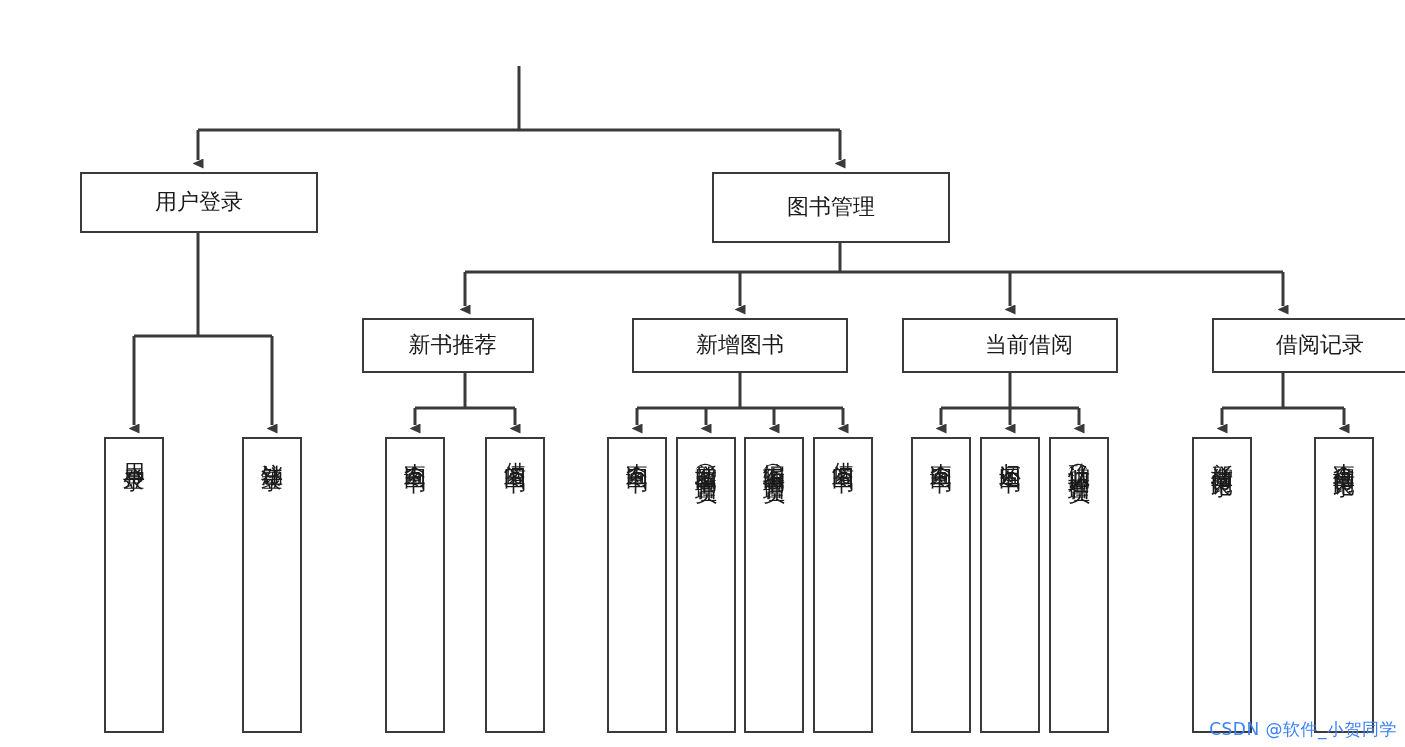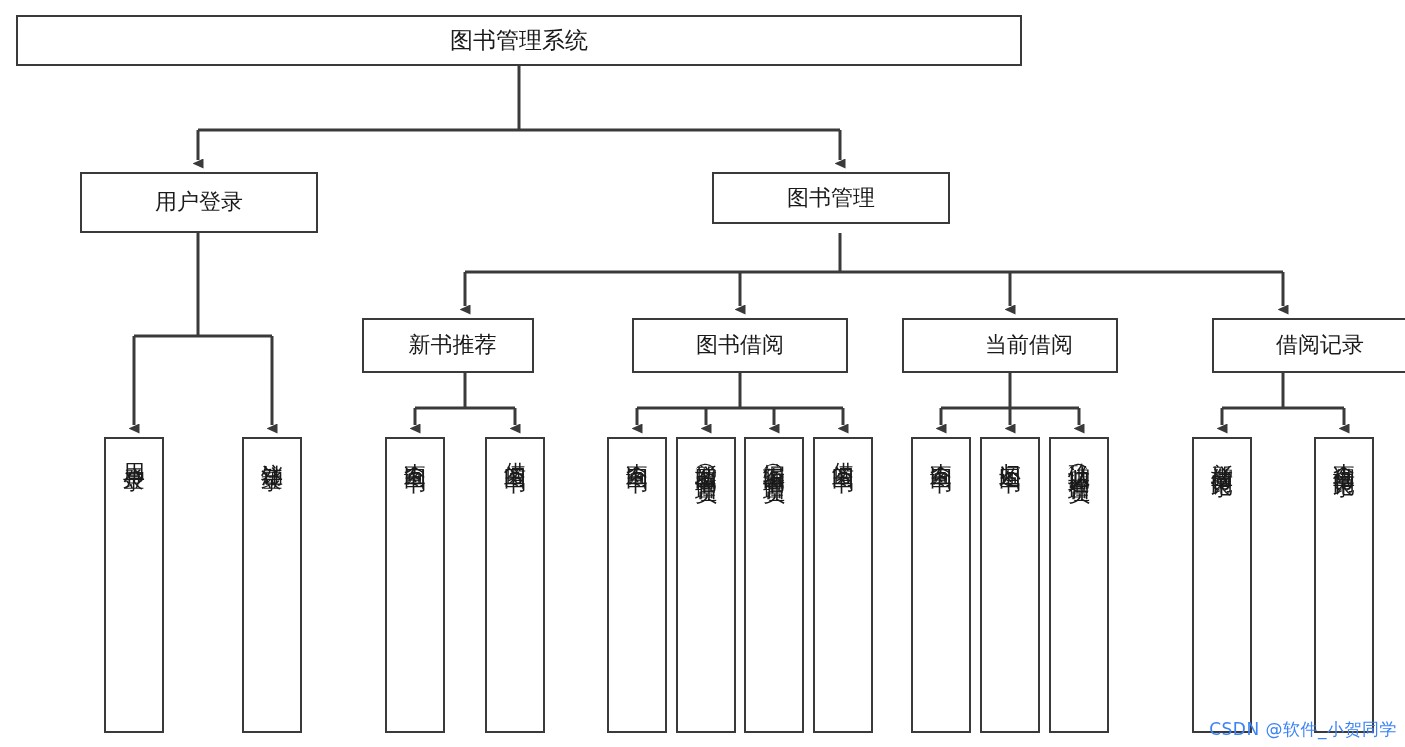--- a/index.html
+++ b/index.html
@@ -124,36 +124,33 @@
       <path d="M 1010 408 L 1010 425" marker-end="url(#arrow)"></path>
       <path d="M 1079 408 L 1079 425" marker-end="url(#arrow)"></path>
 
       <path d="M 1283 373 L 1283 408"></path>
       <path d="M 1222 408 L 1344 408"></path>
       <path d="M 1222 408 L 1222 425" marker-end="url(#arrow)"></path>
       <path d="M 1344 408 L 1344 425" marker-end="url(#arrow)"></path>
     </g>
   </svg>
 
-  <div class="node horiz root" style="left:16px; top:15px; width:1006px; height:51px;">
-    <span class="label">图书管理系统</span>
-  </div>
 
   <div class="node horiz" style="left:80px; top:172px; width:238px; height:61px;">
     <span class="label">用户登录</span>
   </div>
-  <div class="node horiz" style="left:712px; top:172px; width:238px; height:52px;">
+  <div class="node horiz" style="left:712px; top:172px; width:238px; height:71px;">
     <span class="label">图书管理</span>
   </div>
 
   <div class="node horiz" style="left:362px; top:318px; width:172px; height:55px;padding-left:9px;">
     <span class="label">新书推荐</span>
   </div>
   <div class="node horiz" style="left:632px; top:318px; width:216px; height:55px;">
-    <span class="label">图书借阅</span>
+    <span class="label">新增图书</span>
   </div>
   <div class="node horiz" style="left:902px; top:318px; width:216px; height:55px;padding-left:38px;">
     <span class="label">当前借阅</span>
   </div>
   <div class="node horiz" style="left:1172px; top:318px; width:216px; height:55px;margin-left:40px;">
     <span class="label">借阅记录</span>
   </div>
 
   <div class="node vert" style="left:104px; top:437px; width:60px; height:296px;">
     <span class="label">用户登录</span>

